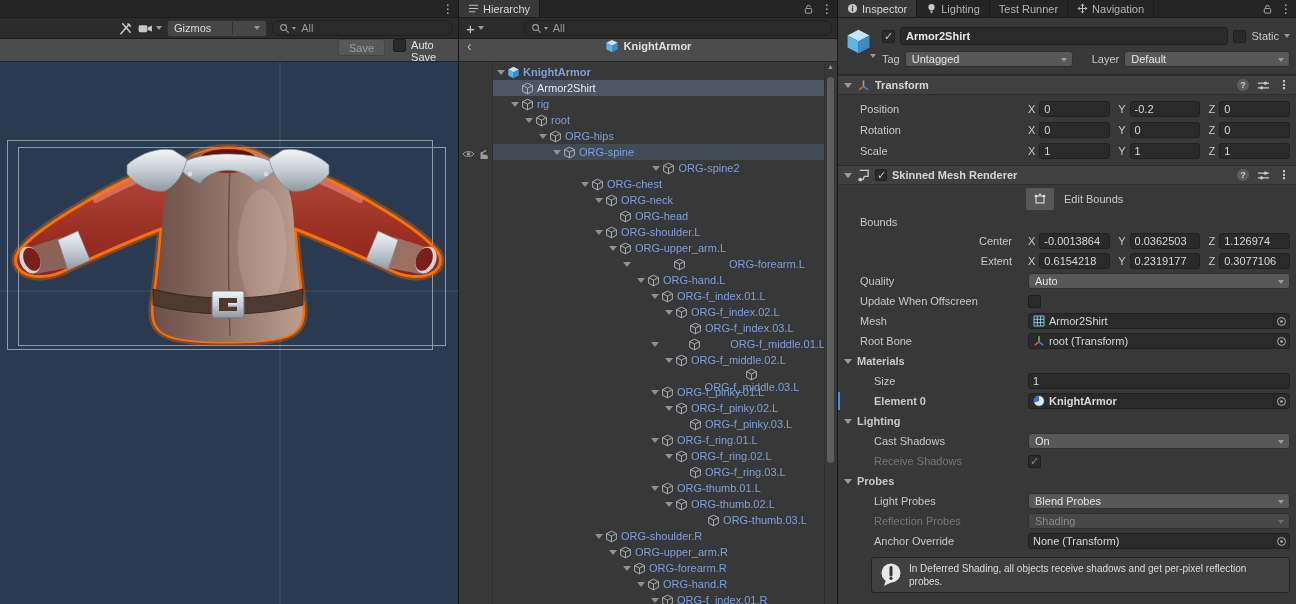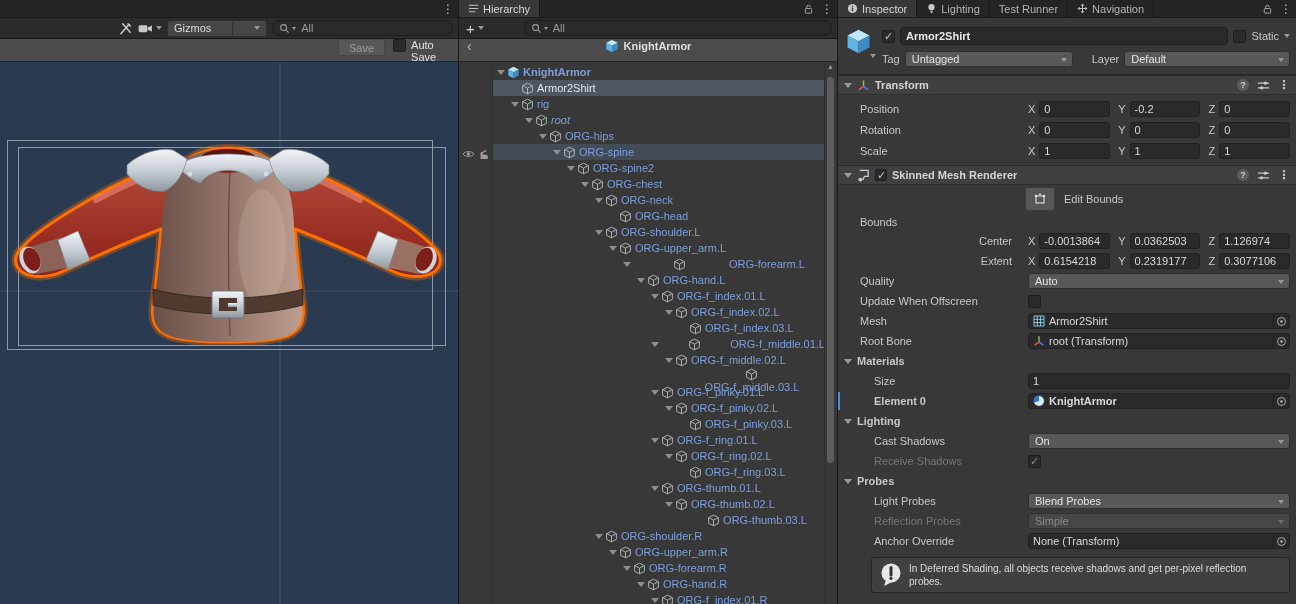--- a/index.html
+++ b/index.html
@@ -366,42 +366,42 @@
             </svg>
             <span class="hlabel">Armor2Shirt</span>
           </div>
           <div class="h-row" style="padding-left: 18px;">
             <span class="tri"></span>
             <svg class="hicon">
               <use href="#sym-cube"></use>
             </svg>
             <span class="hlabel">rig</span>
           </div>
-          <div class="h-row" style="padding-left: 32px; font-style: italic;">
+          <div class="h-row" style="padding-left: 32px;">
             <span class="tri"></span>
             <svg class="hicon">
               <use href="#sym-cube"></use>
             </svg>
             <span class="hlabel">root</span>
           </div>
           <div class="h-row" style="padding-left: 46px;">
             <span class="tri"></span>
             <svg class="hicon">
               <use href="#sym-cube"></use>
             </svg>
             <span class="hlabel">ORG-hips</span>
           </div>
           <div class="h-row hover" style="padding-left: 60px;">
             <span class="tri"></span>
             <svg class="hicon">
               <use href="#sym-cube"></use>
             </svg>
             <span class="hlabel">ORG-spine</span>
           </div>
-          <div class="h-row" style="padding-left: 74px;">
+          <div class="h-row" style="padding-left: 74px; justify-content: center;">
             <span class="tri"></span>
             <svg class="hicon">
               <use href="#sym-cube"></use>
             </svg>
             <span class="hlabel">ORG-spine2</span>
           </div>
           <div class="h-row" style="padding-left: 88px;">
             <span class="tri"></span>
             <svg class="hicon">
               <use href="#sym-cube"></use>
@@ -844,21 +844,21 @@
     <div class="irow ind">
       <span class="lbl">Light Probes</span>
       <div class="popup" style="flex:1">
           <span>Blend Probes</span>
           <span class="tri small"></span>
         </div>
     </div>
     <div class="irow ind dim">
       <span class="lbl">Reflection Probes</span>
       <div class="popup dis" style="flex:1">
-          <span>Simple</span>
+          <span>Shading</span>
           <span class="tri small"></span>
         </div>
     </div>
     <div class="irow ind">
       <span class="lbl">Anchor Override</span>
       <div class="ofield">
         <span>None (Transform)</span>
         <span class="picker">
             <svg style="width:11px;height:11px">
               <use href="#sym-picker"></use>

